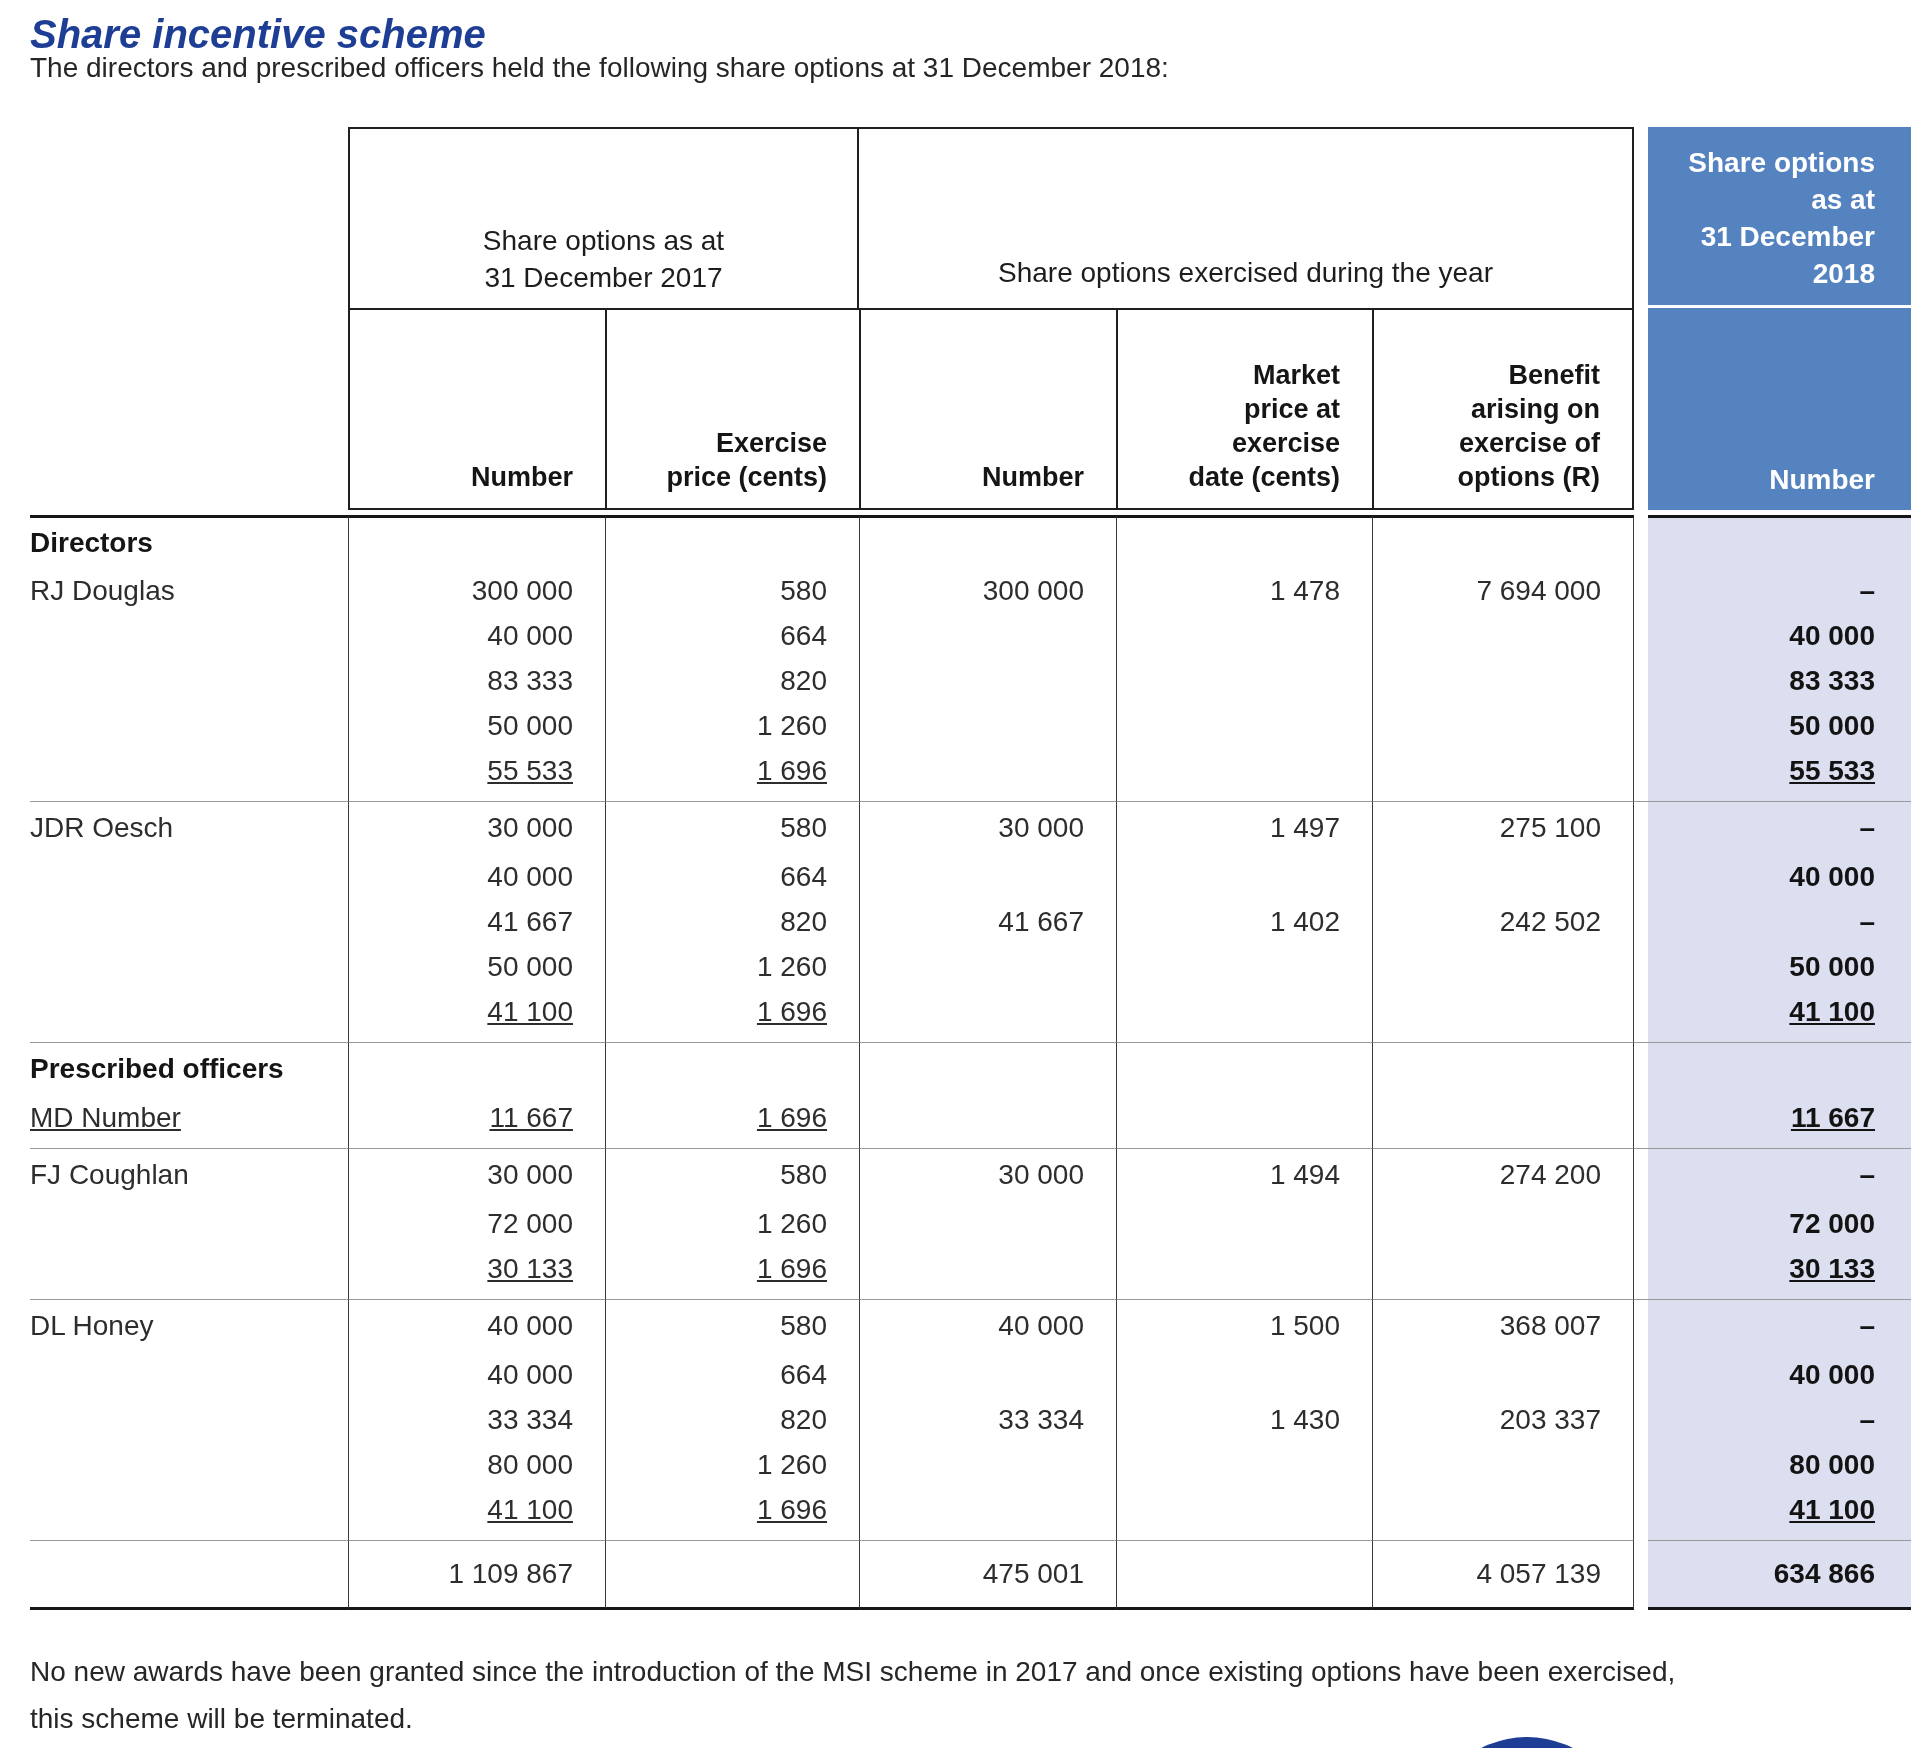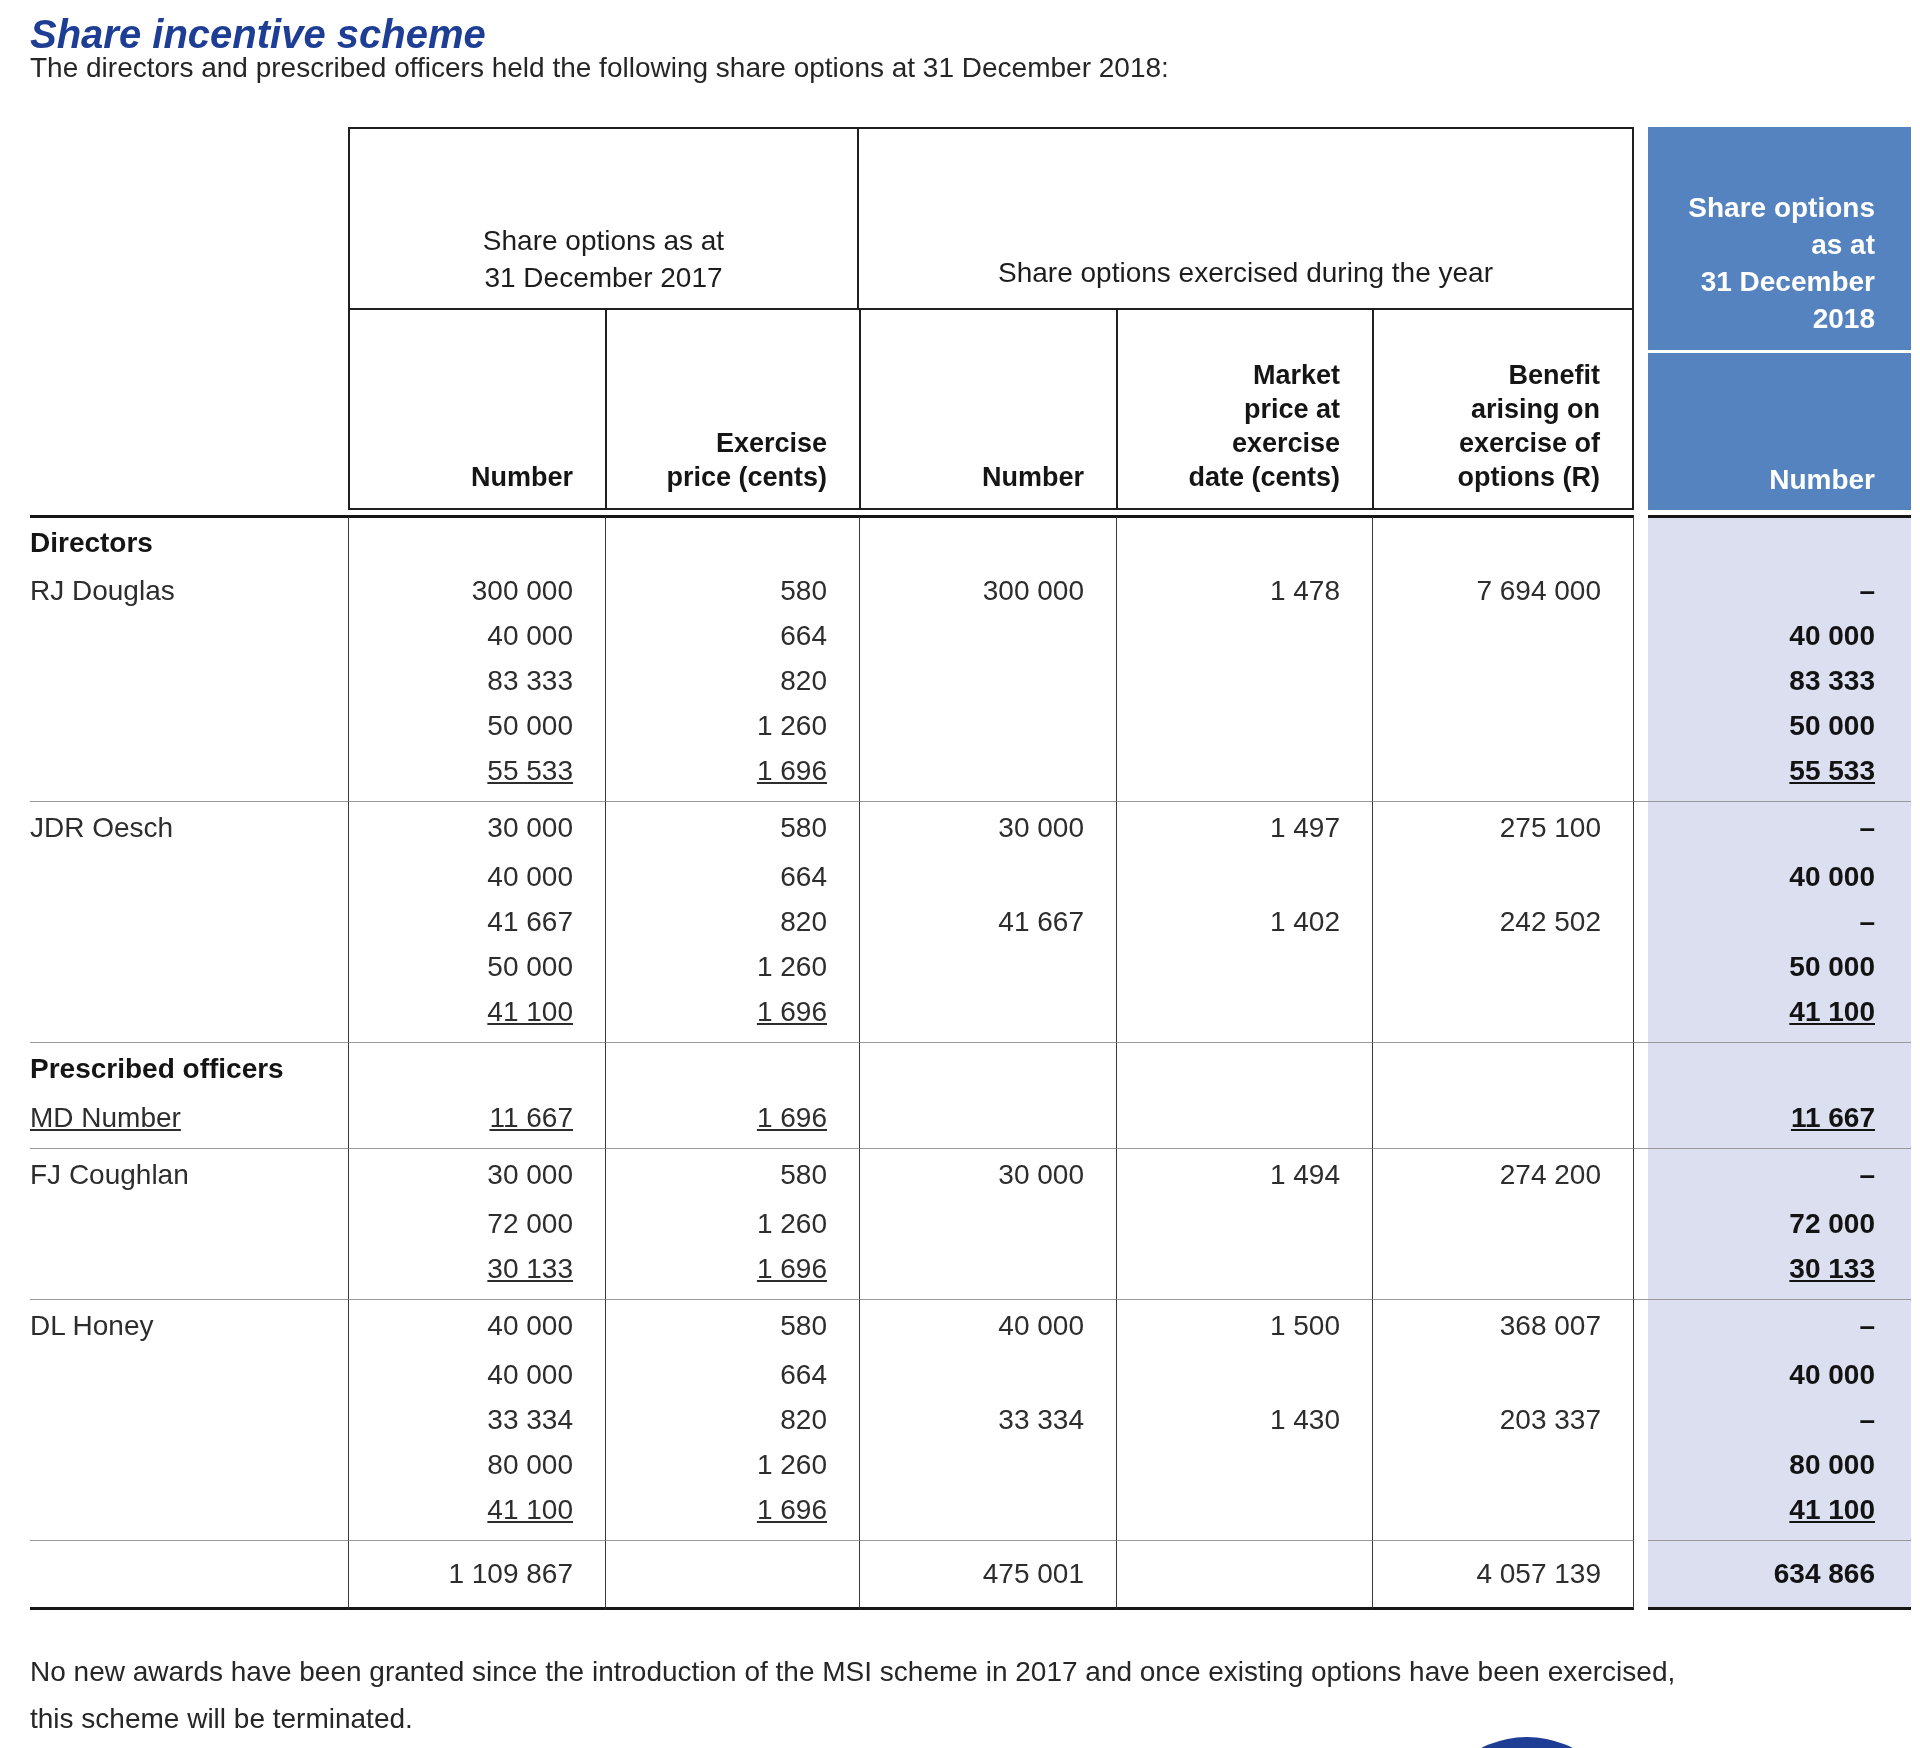--- a/index.html
+++ b/index.html
@@ -46,21 +46,21 @@
     text-align:right;padding:0 32px 14px 0;
     font-weight:bold;font-size:27px;line-height:34px;color:#151515;
   }
   .s1{grid-column:2}.s2{grid-column:3}.s3{grid-column:4}.s4{grid-column:5}
   .s5{grid-column:6;border-right:2px solid var(--dark);}
   .hblue{
     grid-column:8;grid-row:1/3;background:var(--hblue);color:#ffffff;font-weight:bold;
     display:flex;flex-direction:column;
   }
   .hblue-top{
-    height:226px;box-sizing:border-box;border-bottom:3px solid #ffffff;
+    height:181px;box-sizing:border-box;border-bottom:3px solid #ffffff;
     display:flex;flex-direction:column;justify-content:flex-end;align-items:flex-end;
     padding:0 36px 13px 0;font-size:28px;line-height:37px;text-align:right;
   }
   .hblue-bot{
     flex:1;display:flex;align-items:flex-end;justify-content:flex-end;
     padding:0 36px 14px 0;font-size:28px;
   }
   #data-grid{margin-top:5px;}
   .dcell{
     box-sizing:border-box;min-height:45px;

